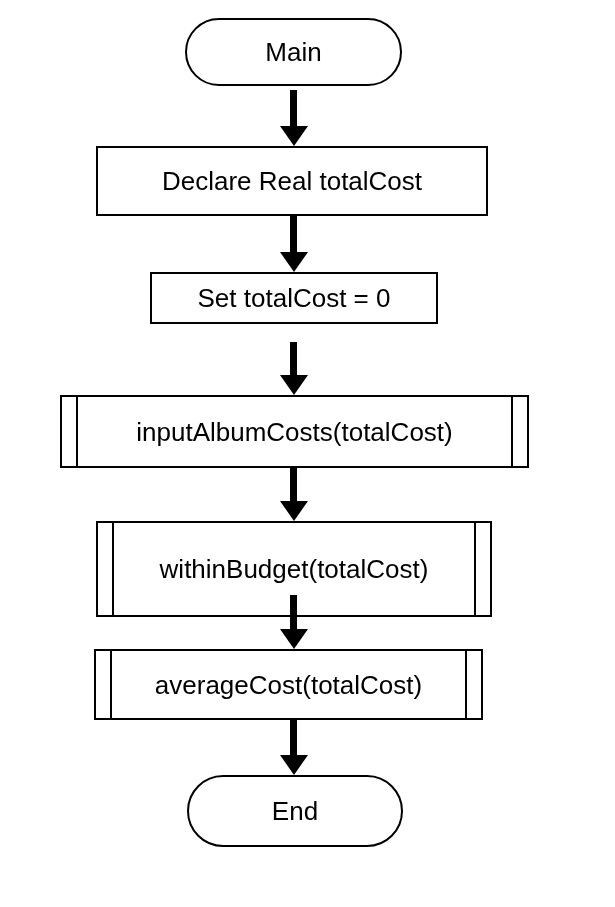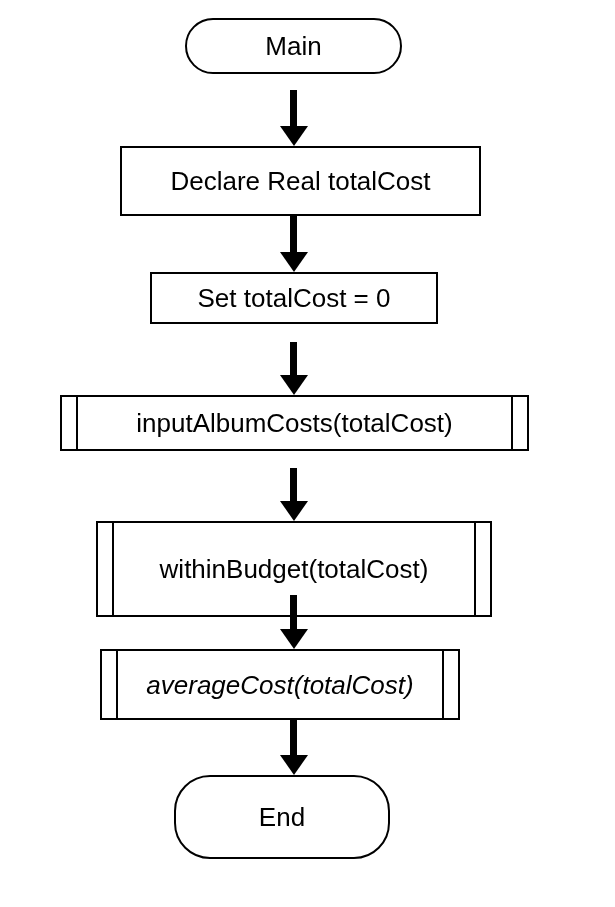--- a/index.html
+++ b/index.html
@@ -38,27 +38,27 @@
     position: absolute;
     top: 0;
     bottom: 0;
     width: 2px;
     background: #000000;
   }
   .predefined::before { left: 14px; }
   .predefined::after  { right: 14px; }
 
   
-  .n-main    { left: 185px; top: 18px;  width: 217px; height: 56px; }
-  .n-declare { left: 120px; top: 146px; width: 361px; height: 70px; }
+  .n-main    { left: 185px; top: 18px;  width: 217px; height: 68px; }
+  .n-declare { left: 96px; top: 146px; width: 392px; height: 70px; }
   .n-set     { left: 150px; top: 272px; width: 288px; height: 52px; }
-  .n-input   { left: 60px;  top: 395px; width: 469px; height: 56px; }
+  .n-input   { left: 60px;  top: 395px; width: 469px; height: 73px; }
   .n-within  { left: 96px;  top: 521px; width: 396px; height: 96px; }
-  .n-average { left: 100px;  top: 649px; width: 360px; height: 71px; font-style: italic; }
-  .n-end     { left: 174px; top: 775px; width: 216px; height: 84px; }
+  .n-average { left: 94px;  top: 649px; width: 389px; height: 71px; }
+  .n-end     { left: 187px; top: 775px; width: 216px; height: 72px; }
 
   
   .arrow {
     position: absolute;
     left: 280px;
     width: 28px;
   }
   .arrow .shaft {
     position: absolute;
     left: 10px;

